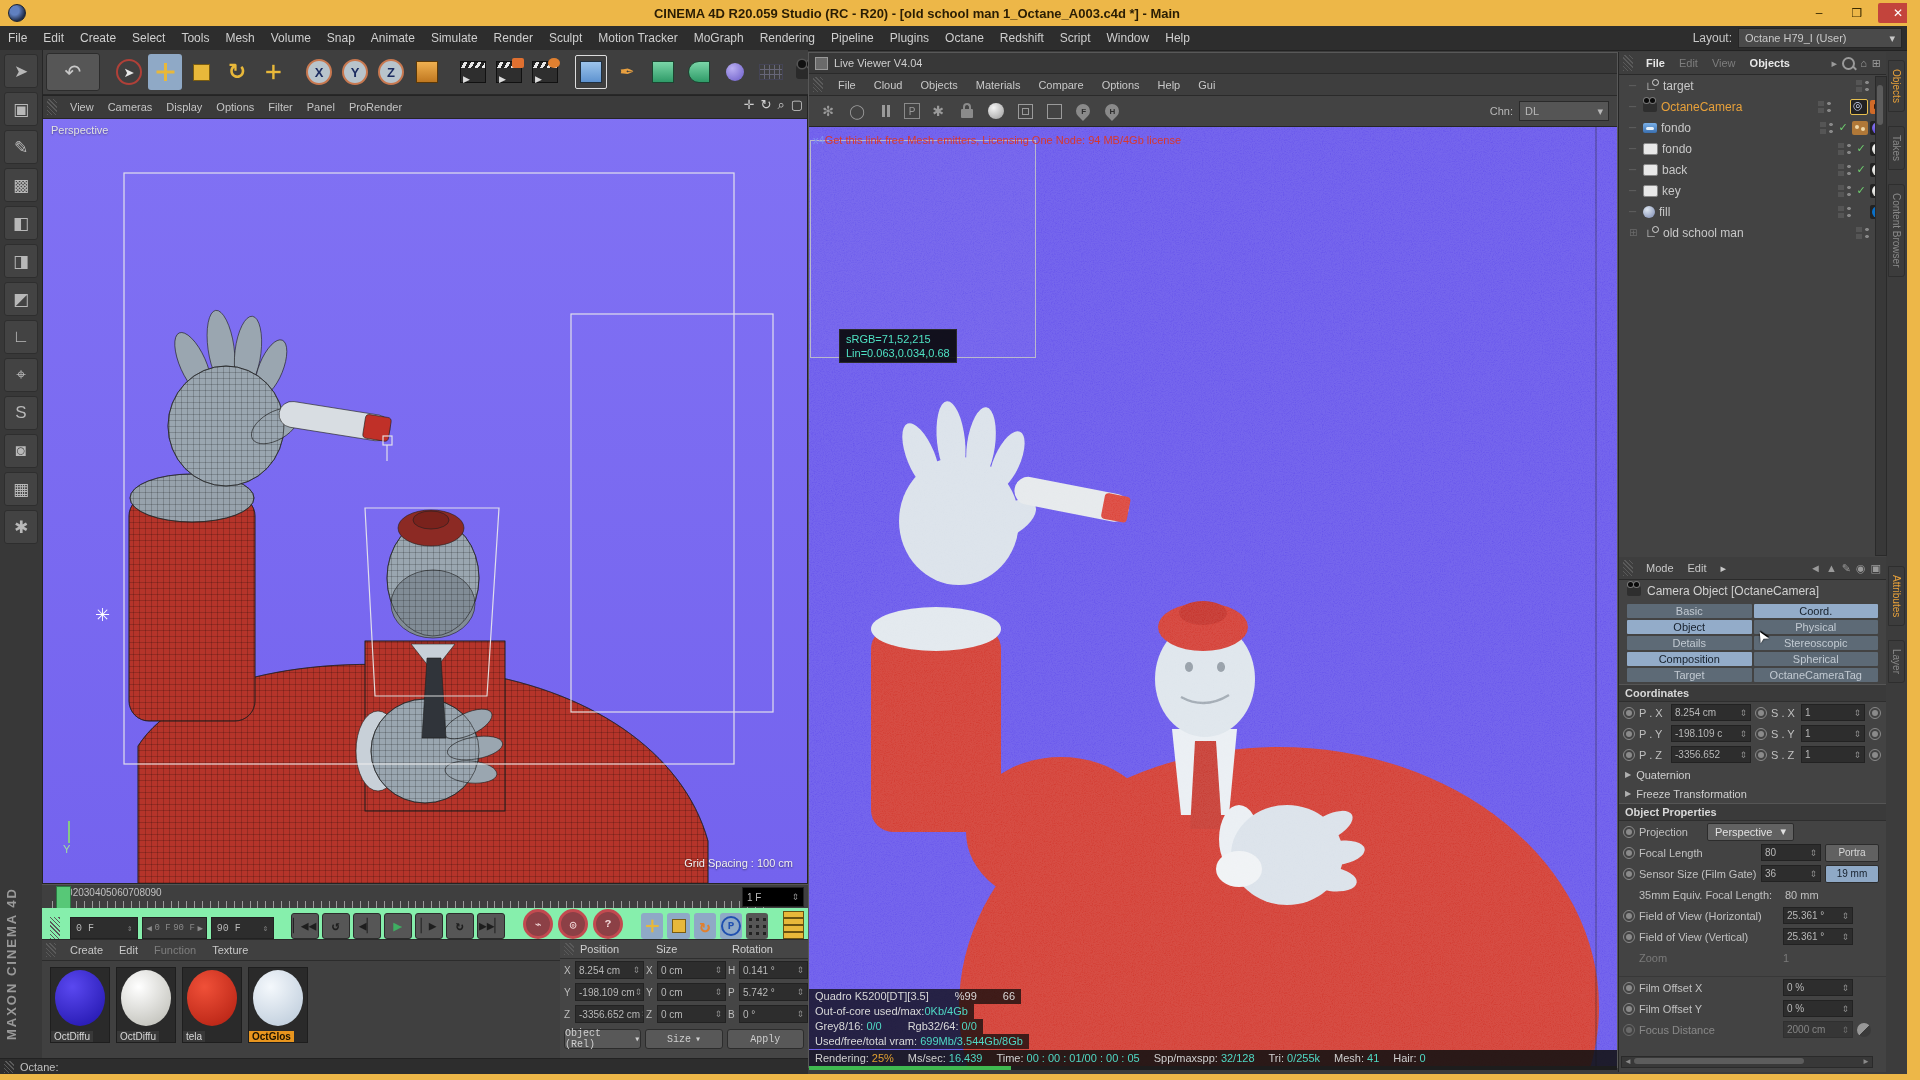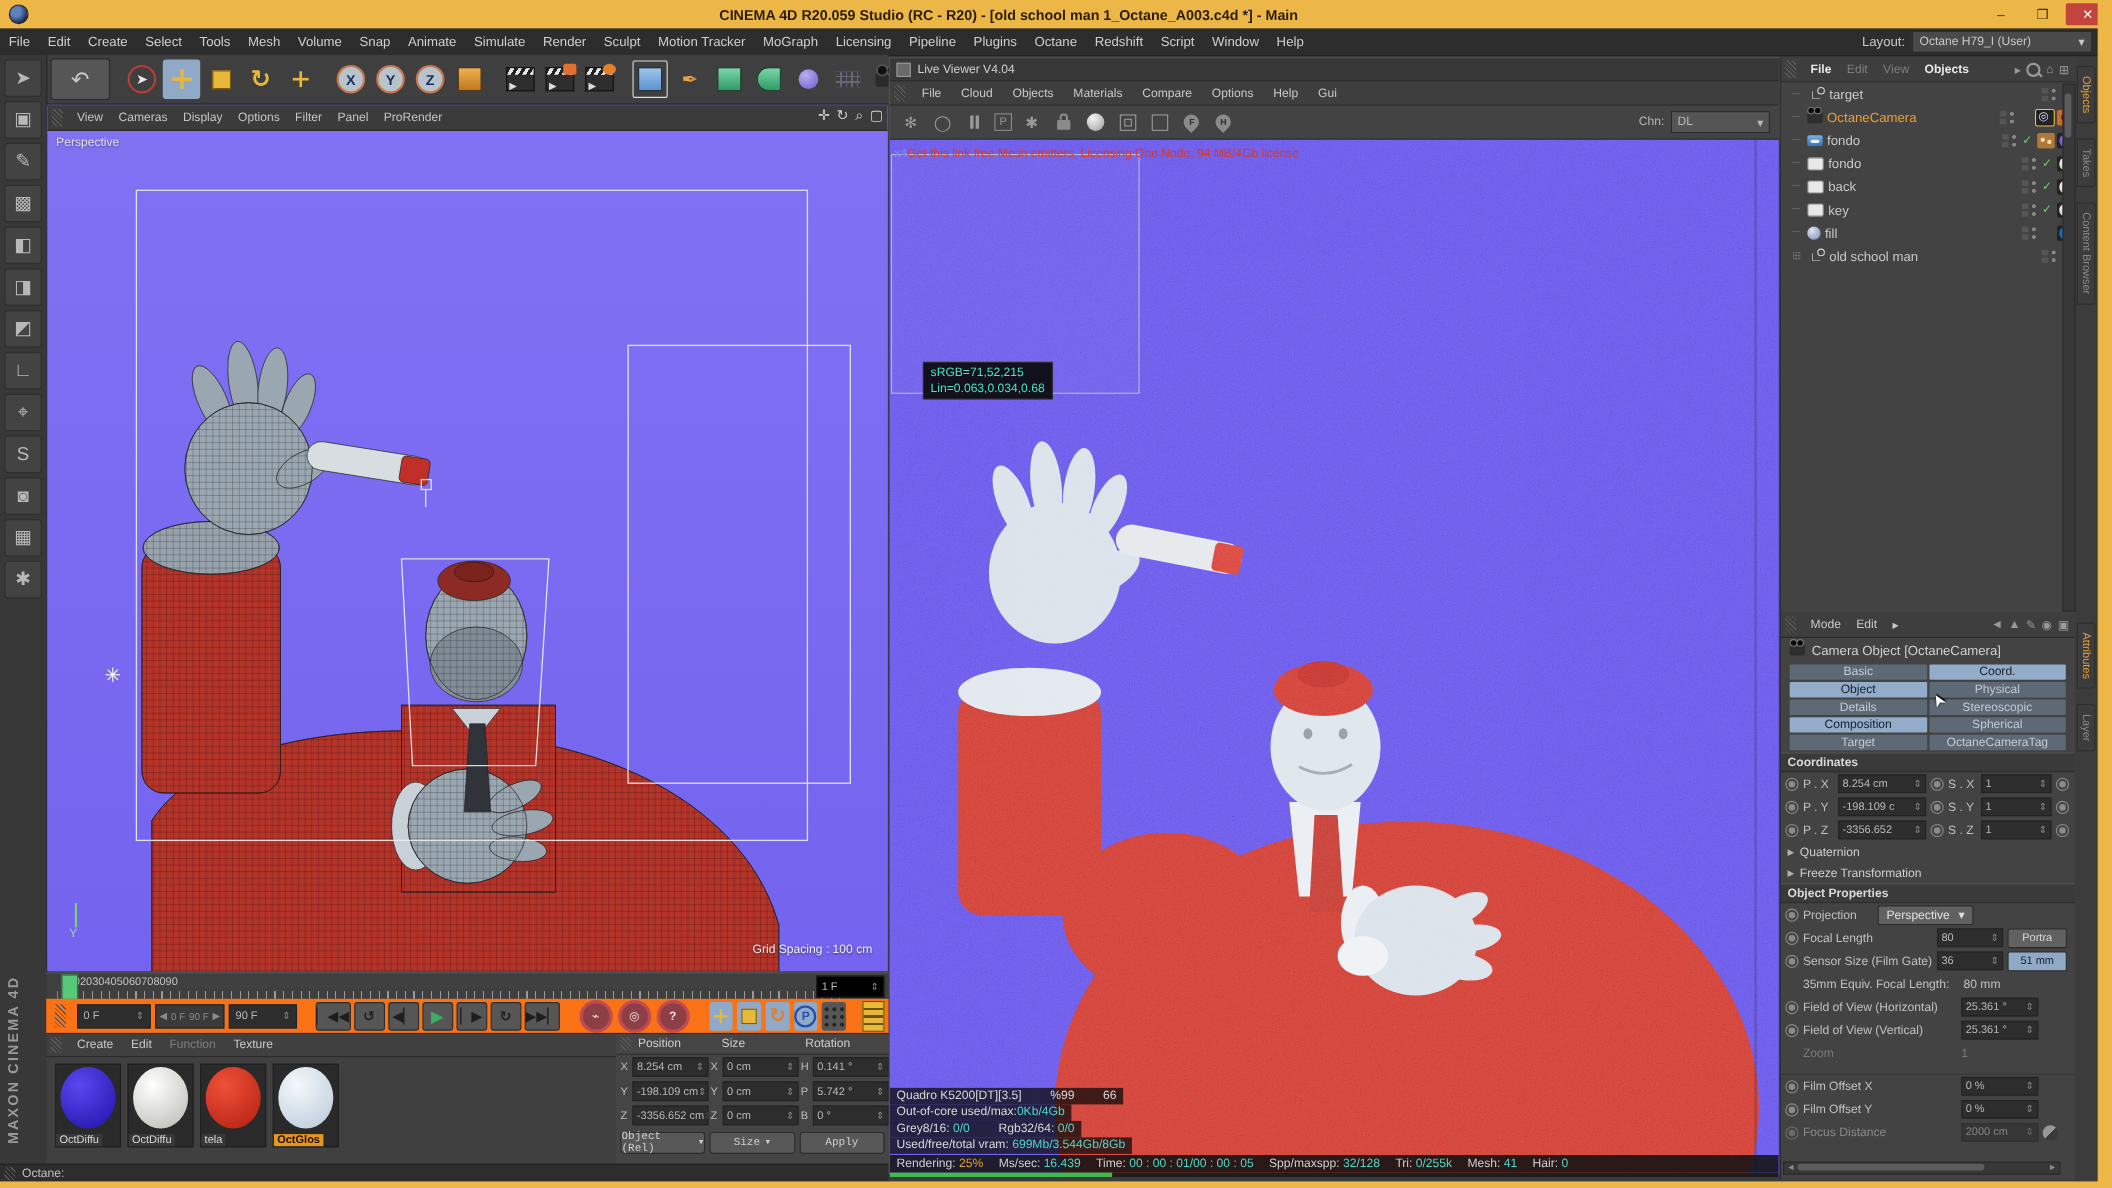--- a/index.html
+++ b/index.html
@@ -74,21 +74,21 @@
   #vpaxis .stem{display:block;width:2px;height:22px;background:#86c986;margin-left:5px;}
   #vpstar{position:absolute;left:52px;top:508px;color:#fff;font-size:18px;z-index:5;}
   
   #ruler{left:42px;top:884px;width:766px;height:24px;background:#3f3f3f;border-top:1px solid #555;border-bottom:1px solid #2a2a2a;}
   #rulernums{position:absolute;left:14px;top:2px;width:700px;display:flex;color:#c0c0c0;font-size:10px;}
   #rulerticks{position:absolute;left:10px;bottom:1px;width:712px;height:7px;
       background:repeating-linear-gradient(90deg,#9a9a9a 0 1px,transparent 1px 7.9px);}
   #playhead{position:absolute;left:14px;top:1px;width:13px;height:21px;background:#57c877;border:1px solid #2c7a44;}
   #stepbox{position:absolute;right:4px;top:2px;width:52px;height:18px;background:#000000;border:1px solid #222;
            color:#bbb;font-size:10px;display:flex;align-items:center;justify-content:space-between;padding:0 4px;}
-  #transport{left:42px;top:908px;width:766px;height:32px;background:#f97316;display:flex;align-items:center;gap:4px;padding:0 4px;box-sizing:border-box;border-bottom:1px solid #2a2a2a;}
+  #transport{left:42px;top:908px;width:766px;height:32px;background:#86efac;display:flex;align-items:flex-end;gap:4px;padding:0 4px;box-sizing:border-box;border-bottom:1px solid #2a2a2a;font-family:Liberation Mono, monospace;}
   .tfield{height:20px;background:#2d2d2d;border:1px solid #222;color:#b8b8b8;font-size:10px;
           display:flex;align-items:center;justify-content:space-between;padding:0 5px;}
   .trange{width:66px;height:20px;background:#3a3a3a;border:1px solid #222;color:#8a8a8a;font-size:9px;
           display:flex;align-items:center;justify-content:space-between;padding:0 3px;}
   .pbtn2{height:24px;min-width:26px;border-radius:3px;background:#565656;border:1px solid #2c2c2c;color:#222;
          display:flex;align-items:center;justify-content:center;font-size:13px;font-weight:bold;color:#1e1e1e;}
   .pbtn2.green{color:#3fae62;font-size:15px;}
   .rbtn{width:24px;height:24px;border-radius:50%;border:3px solid #c24a50;background:#8c4046;color:#f2d9da;
         display:flex;align-items:center;justify-content:center;font-size:11px;font-weight:bold;}
   .kbtn{width:26px;height:26px;border-radius:3px;background:#8fa9c6;display:flex;align-items:center;justify-content:center;}
@@ -256,21 +256,21 @@
         <span class="mi">Tools</span>
         <span class="mi">Mesh</span>
         <span class="mi">Volume</span>
         <span class="mi">Snap</span>
         <span class="mi">Animate</span>
         <span class="mi">Simulate</span>
         <span class="mi">Render</span>
         <span class="mi">Sculpt</span>
         <span class="mi">Motion Tracker</span>
         <span class="mi">MoGraph</span>
-        <span class="mi">Licensing</span>
+        <span class="mi">Rendering</span>
         <span class="mi">Pipeline</span>
         <span class="mi">Plugins</span>
         <span class="mi">Octane</span>
         <span class="mi">Redshift</span>
         <span class="mi">Script</span>
         <span class="mi">Window</span>
         <span class="mi">Help</span>
       </div>
     <div id="layoutbox">
       <span>Layout:</span>
@@ -1048,21 +1048,21 @@
           </div>
         <div class="abtn" style="width:42px">Portra</div>
       </div>
       <div class="arow">
         <span class="dotc"></span>
         <span class="alabel" style="width:118px">Sensor Size (Film Gate)</span>
         <div class="afield" style="width:52px">
             <span>36</span>
             <span class="spin">⇕</span>
           </div>
-        <div class="abtn lit" style="width:42px">51 mm</div>
+        <div class="abtn lit" style="width:42px">19 mm</div>
       </div>
       <div class="arow">
         <span style="width:12px"></span>
         <span class="alabel" style="width:142px">35mm Equiv. Focal Length:</span>
         <span class="alabel">80 mm</span>
       </div>
       <div class="arow">
         <span class="dotc"></span>
         <span class="alabel" style="width:140px">Field of View (Horizontal)</span>
         <div class="afield" style="width:62px">

